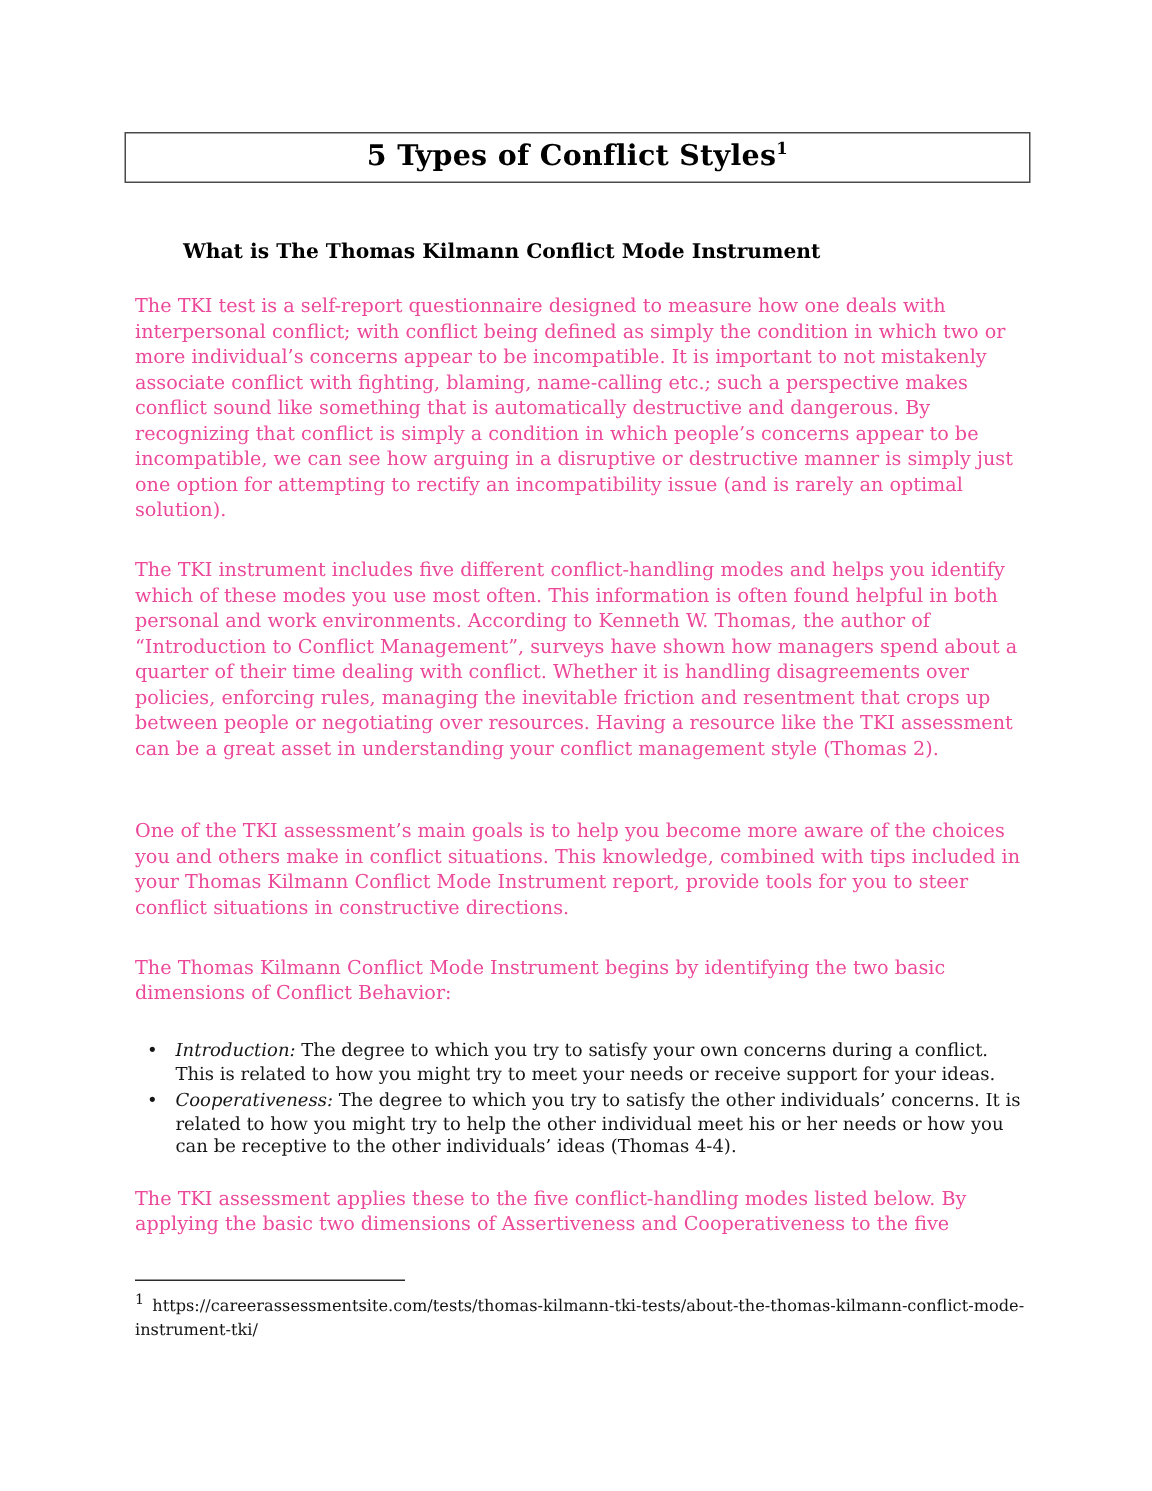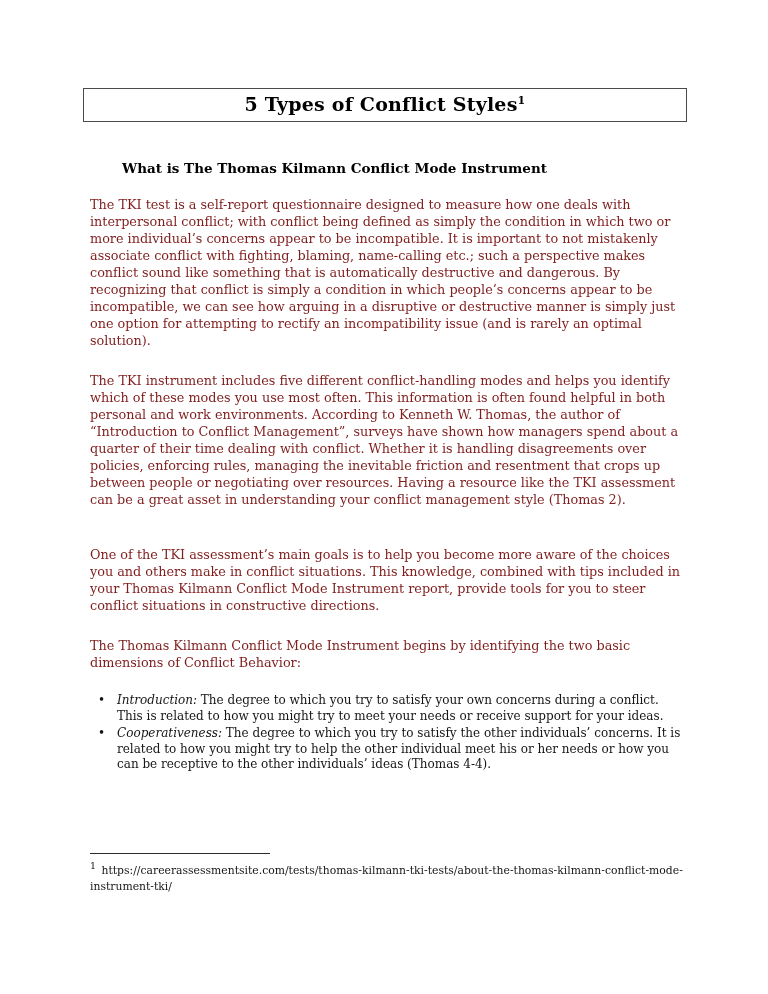--- a/index.html
+++ b/index.html
@@ -38,21 +38,21 @@
     font-size: 13.5px;
     font-weight: bold;
     color: #000000;
     margin-bottom: 20px;
     margin-left: 32px;
   }
   p.body {
     font-size: 12.8px;
     line-height: 17px;
     margin-bottom: 23px;
-    color: #7f1d1d;
+    color: #ec4899;
   }
   p.body.gap-lg { margin-bottom: 38px; }
   p.body.gap-md { margin-bottom: 22px; }
   ul.bullets {
     list-style: none;
     margin: 0 0 18px 8px;
   }
   ul.bullets li {
     font-size: 12px;
     line-height: 15.5px;
@@ -113,20 +113,21 @@
 
   <ul class="bullets">
     <li>
       <span class="bullet-glyph">•</span><span class="italic">Introduction:</span><span> The degree to which you try to satisfy your own concerns during a conflict. This is related to how you might try to meet your needs or receive support for your ideas.</span>
     </li>
     <li>
       <span class="bullet-glyph">•</span><span class="italic">Cooperativeness:</span><span> The degree to which you try to satisfy the other individuals’ concerns. It is related to how you might try to help the other individual meet his or her needs or how you can be receptive to the other individuals’ ideas (Thomas 4-4).</span>
     </li>
   </ul>
 
+  <p class="body">The TKI assessment applies these to the five conflict-handling modes listed below. By applying the basic two dimensions of Assertiveness and Cooperativeness to the five</p>
 
 </div>
 
 <div class="footnote-area">
   <div class="footnote-rule"></div>
   <div class="footnote">
     <sup>1</sup> <span>https://careerassessmentsite.com/tests/thomas-kilmann-tki-tests/about-the-thomas-kilmann-conflict-mode-instrument-tki/</span>
   </div>
 </div>
 

